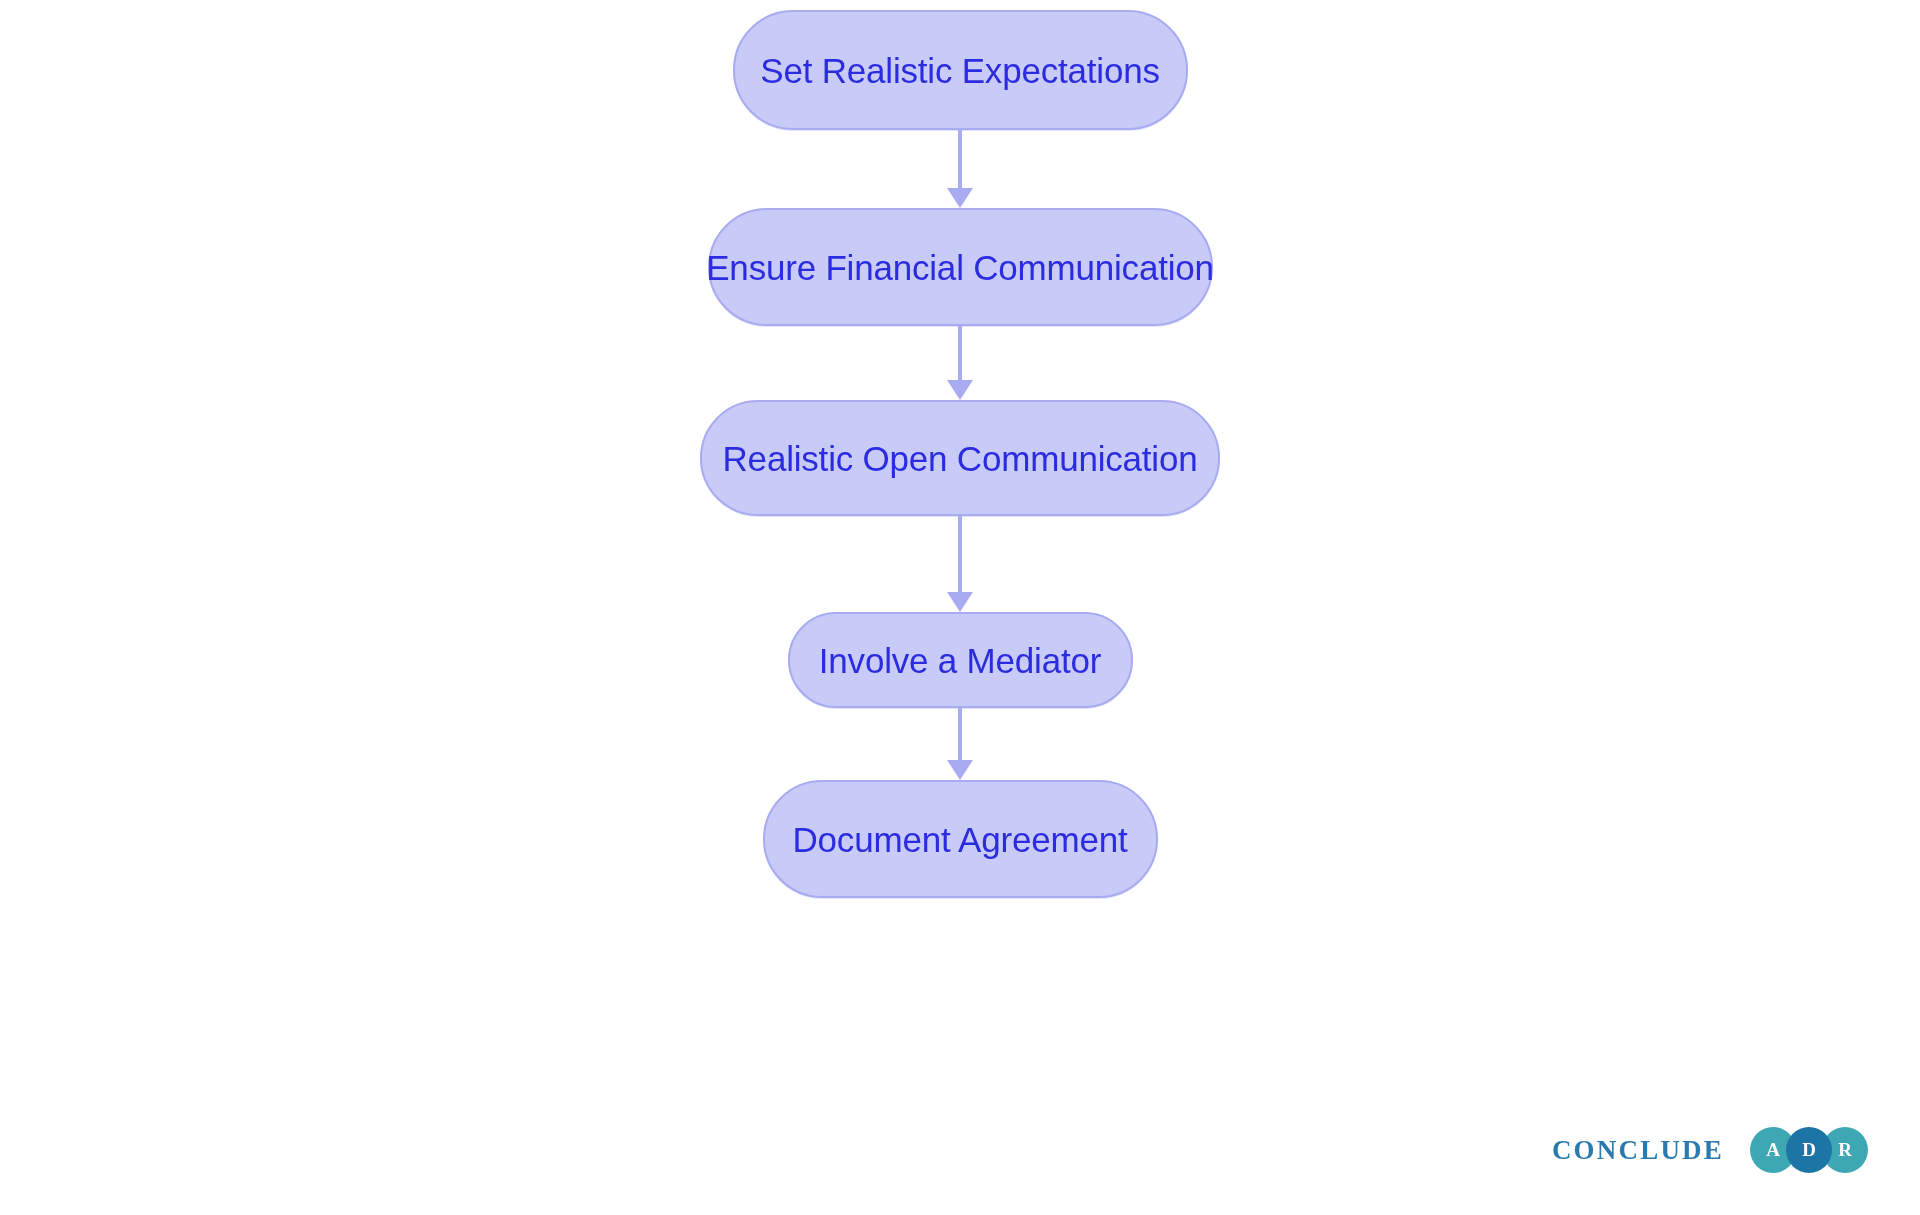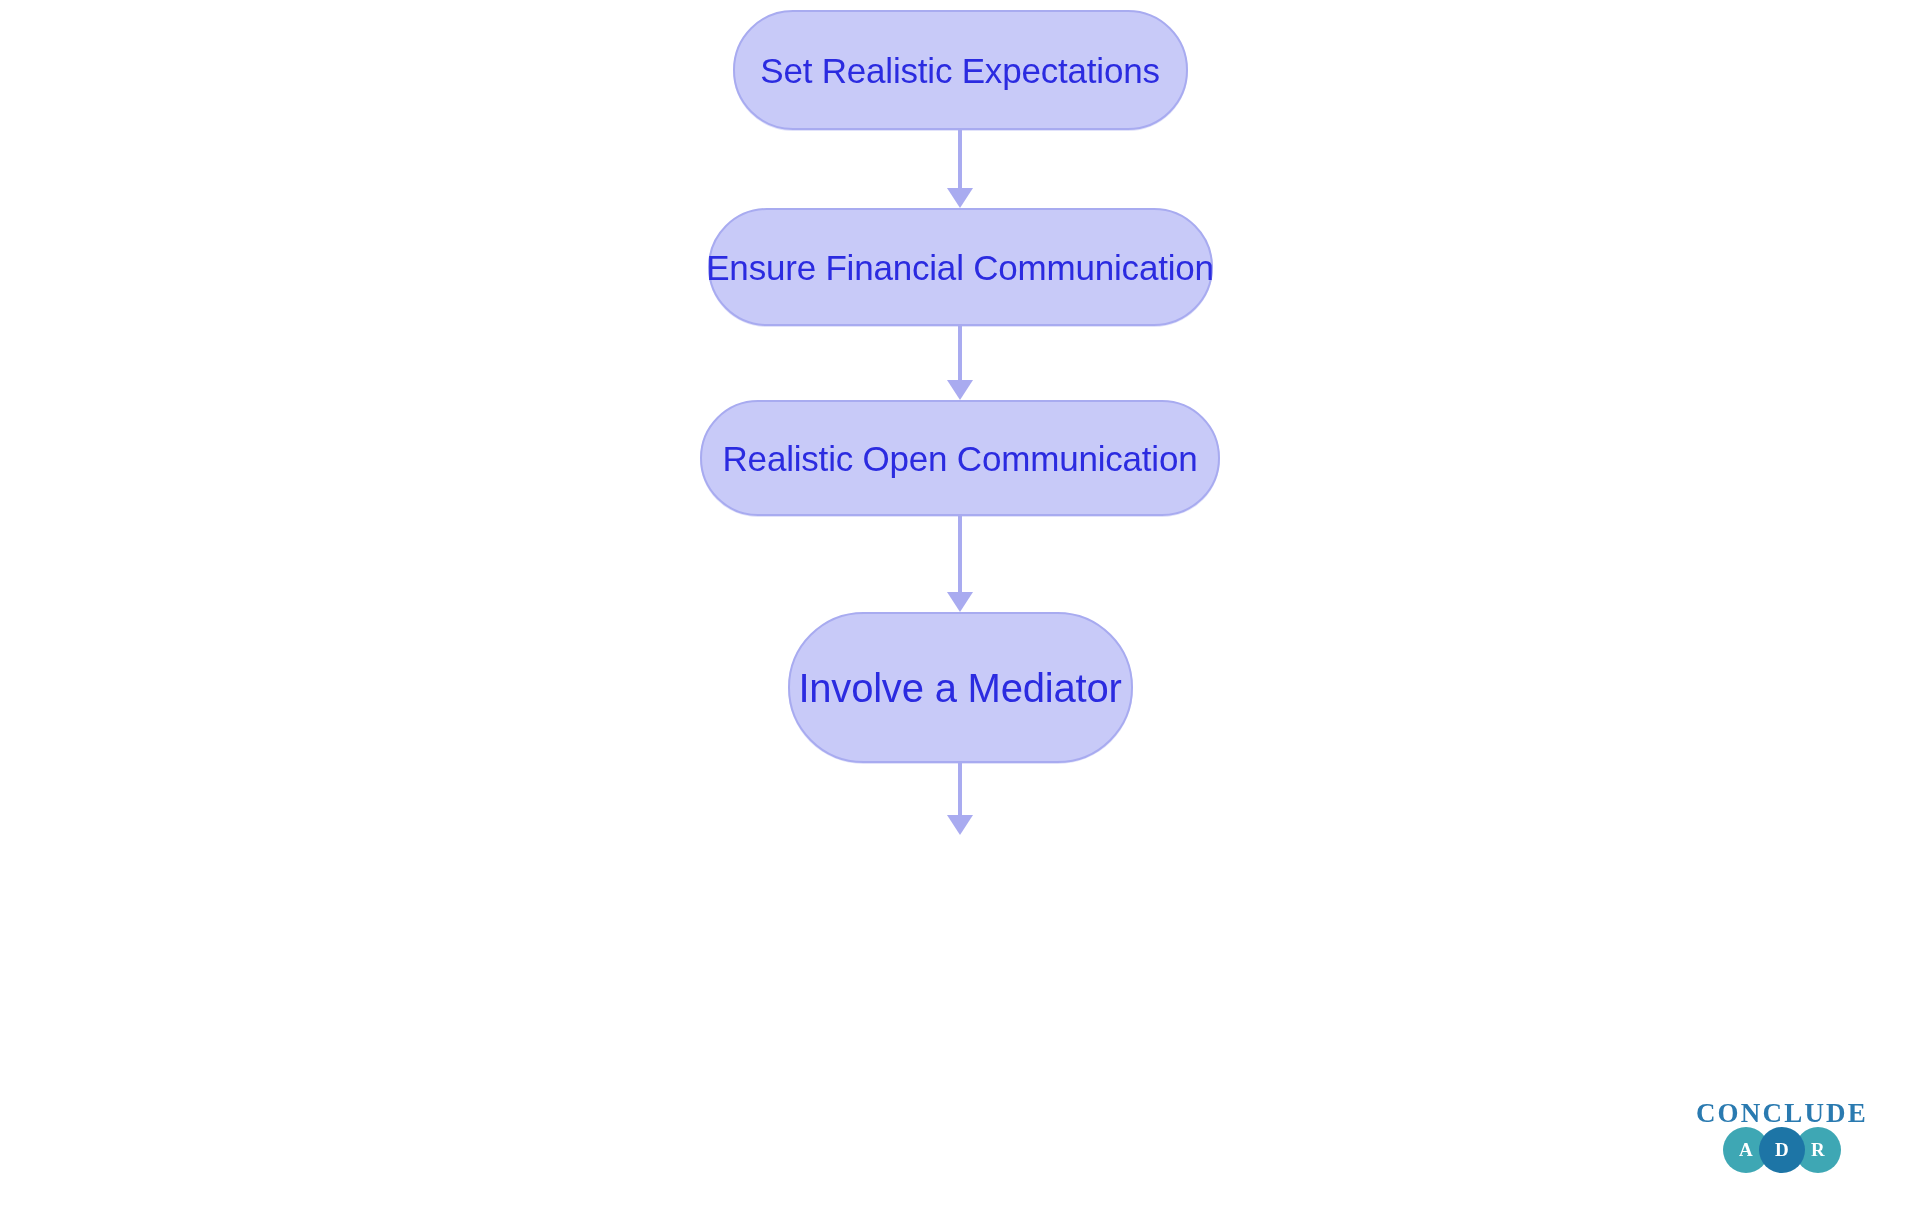--- a/index.html
+++ b/index.html
@@ -52,21 +52,21 @@
 
   .node-label {
     line-height: 1;
     pointer-events: none;
   }
 
   
   .node-1 { width: 455px; height: 120px; font-size: 35px; margin-top: 10px; }
   .node-2 { width: 505px; height: 118px; font-size: 35px; }
   .node-3 { width: 520px; height: 116px; font-size: 35px; }
-  .node-4 { width: 345px; height: 151px; font-size: 40px; }
+  .node-4 { width: 345px; height: 96px; font-size: 35px; }
   .node-5 { width: 395px; height: 118px; font-size: 35px; }
 
   
   .connector {
     width: 30px;
     display: flex;
     flex-direction: column;
     align-items: center;
     justify-content: flex-start;
   }
@@ -88,21 +88,21 @@
   .conn-3 { height: 96px; }
   .conn-4 { height: 72px; }
 
   
   #brand {
     position: absolute;
     right: 52px;
     bottom: 42px;
     display: flex;
     align-items: center;
-    flex-direction: column;
+    gap: 26px;
   }
   .brand-wordmark {
     font-family: "Liberation Serif", serif;
     font-weight: 700;
     font-size: 27px;
     letter-spacing: 2.2px;
     color: #2a7ab0;
     line-height: 1;
   }
   .brand-marks {
@@ -163,20 +163,23 @@
 
     <div class="node node-4">
       <span class="node-label">Involve a Mediator</span>
     </div>
 
     <div class="connector conn-4">
       <div class="connector-line"></div>
       <div class="connector-head"></div>
     </div>
 
+    <div class="node node-5">
+      <span class="node-label">Document Agreement</span>
+    </div>
 
   </div>
 </div>
 
 <div id="brand">
   <div class="brand-wordmark">CONCLUDE</div>
   <div class="brand-marks">
     <div class="brand-circle brand-circle-a">
       <span>A</span>
     </div>

